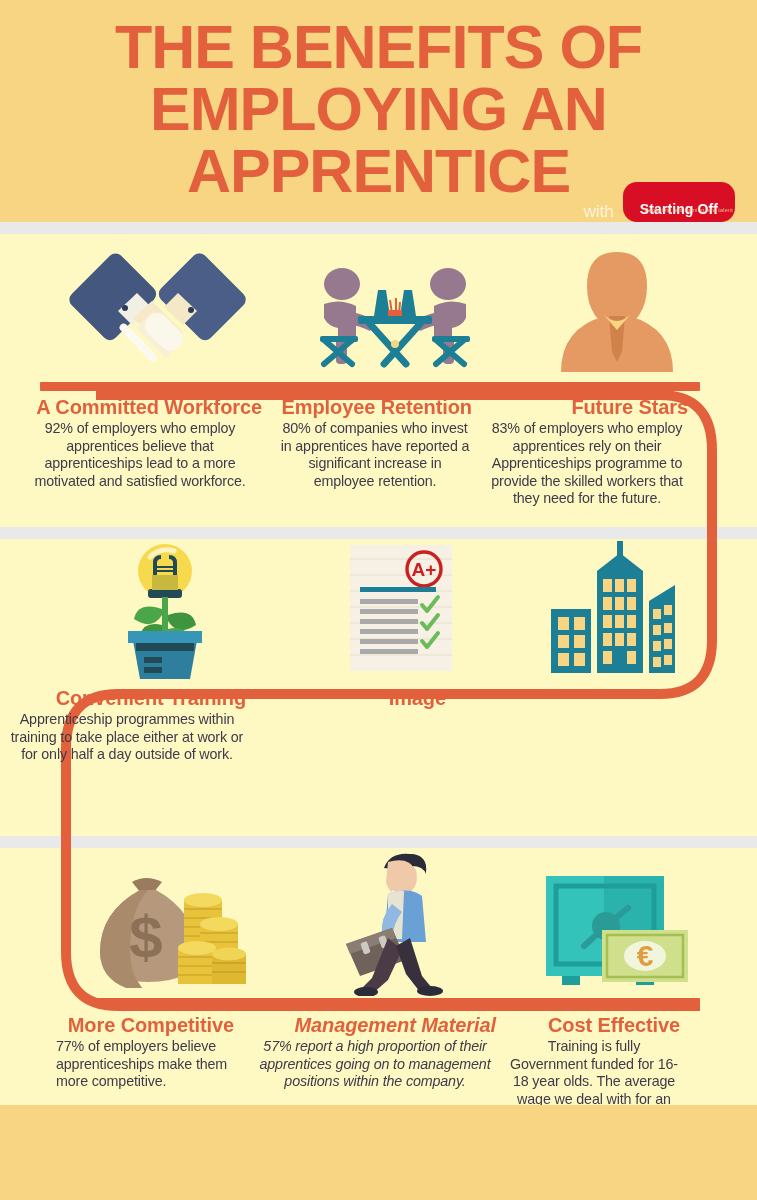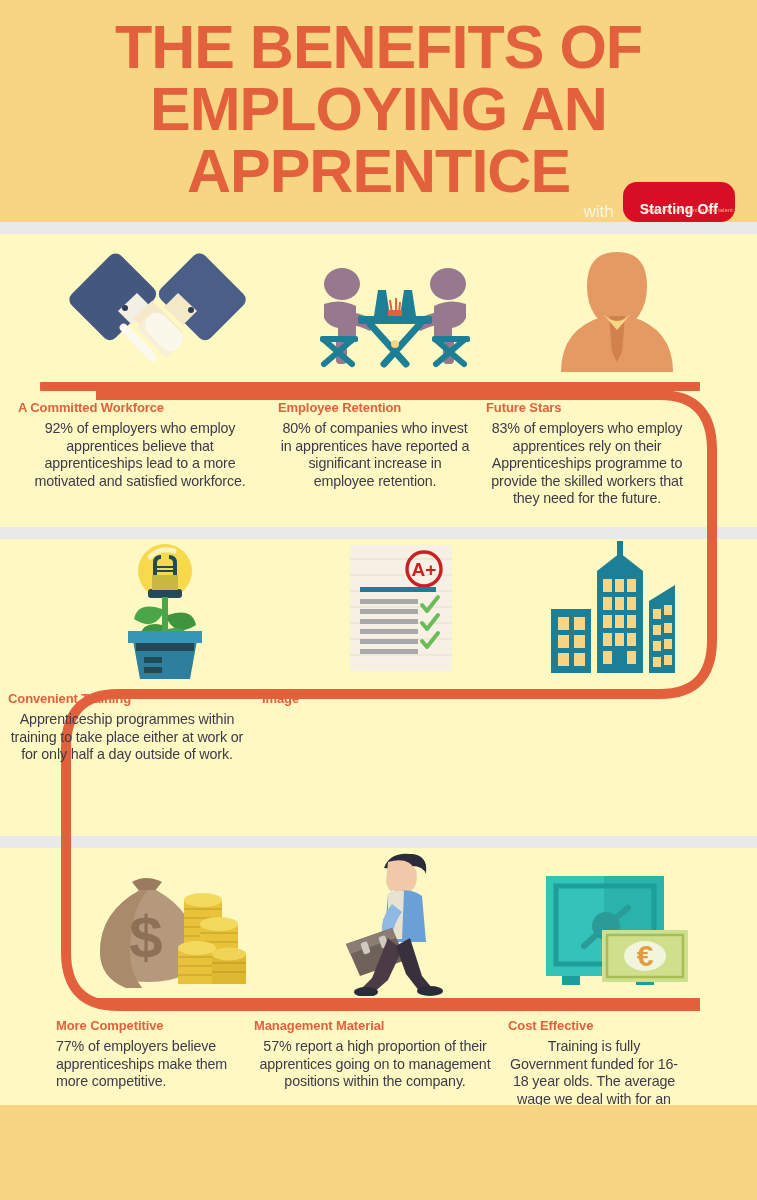--- a/index.html
+++ b/index.html
@@ -53,23 +53,23 @@
   .r2{top:539px;height:297px;}
   .r3{top:848px;height:352px;}
 
   .bar{position:absolute;height:9px;background:#e2613c;border-radius:1px;}
 
   .cols{position:absolute;left:0;width:757px;display:flex;}
   .col{box-sizing:border-box;}
   .col h3{
     margin:0 0 3px 0;
     color:#e2613c;
-    font-size:13px;
+    font-size:20px;
     font-weight:bold;
-    text-align:left;
+    text-align:right;
     line-height:19px;
     letter-spacing:-.1px;
   }
   .col p{
     margin:0;
     color:#3e3a4a;
     font-size:14.3px;
     line-height:17.6px;
     text-align:center;
     letter-spacing:-.15px;
@@ -378,21 +378,21 @@
       <text x="105" y="92" font-size="30" font-weight="bold" fill="#e09c3e" text-anchor="middle" font-family="Liberation Sans, sans-serif">€</text>
     </svg>
 
     <div class="bar" style="left:95px;top:150px;width:605px;"></div>
 
     <div class="cols" style="top:168px;">
       <div class="col" style="width:248px;padding:0 14px 0 56px;">
         <h3>More Competitive</h3>
         <p style="text-align:left;">77% of employers believe apprenticeships make them more competitive.</p>
       </div>
-      <div class="col" style="width:254px;padding:0 6px;">
+      <div class="col" style="width:254px;padding:0 6px;font-style:italic;">
         <h3>Management Material</h3>
         <p>57% report a high proportion of their apprentices going on to management positions within the company.</p>
       </div>
       <div class="col" style="width:200px;padding:0 22px 0 6px;">
         <h3>Cost Effective</h3>
         <p>Training is fully Government funded for 16-18 year olds. The average wage we deal with for an apprentice is £150 per week.</p>
       </div>
     </div>
   </div>
 

